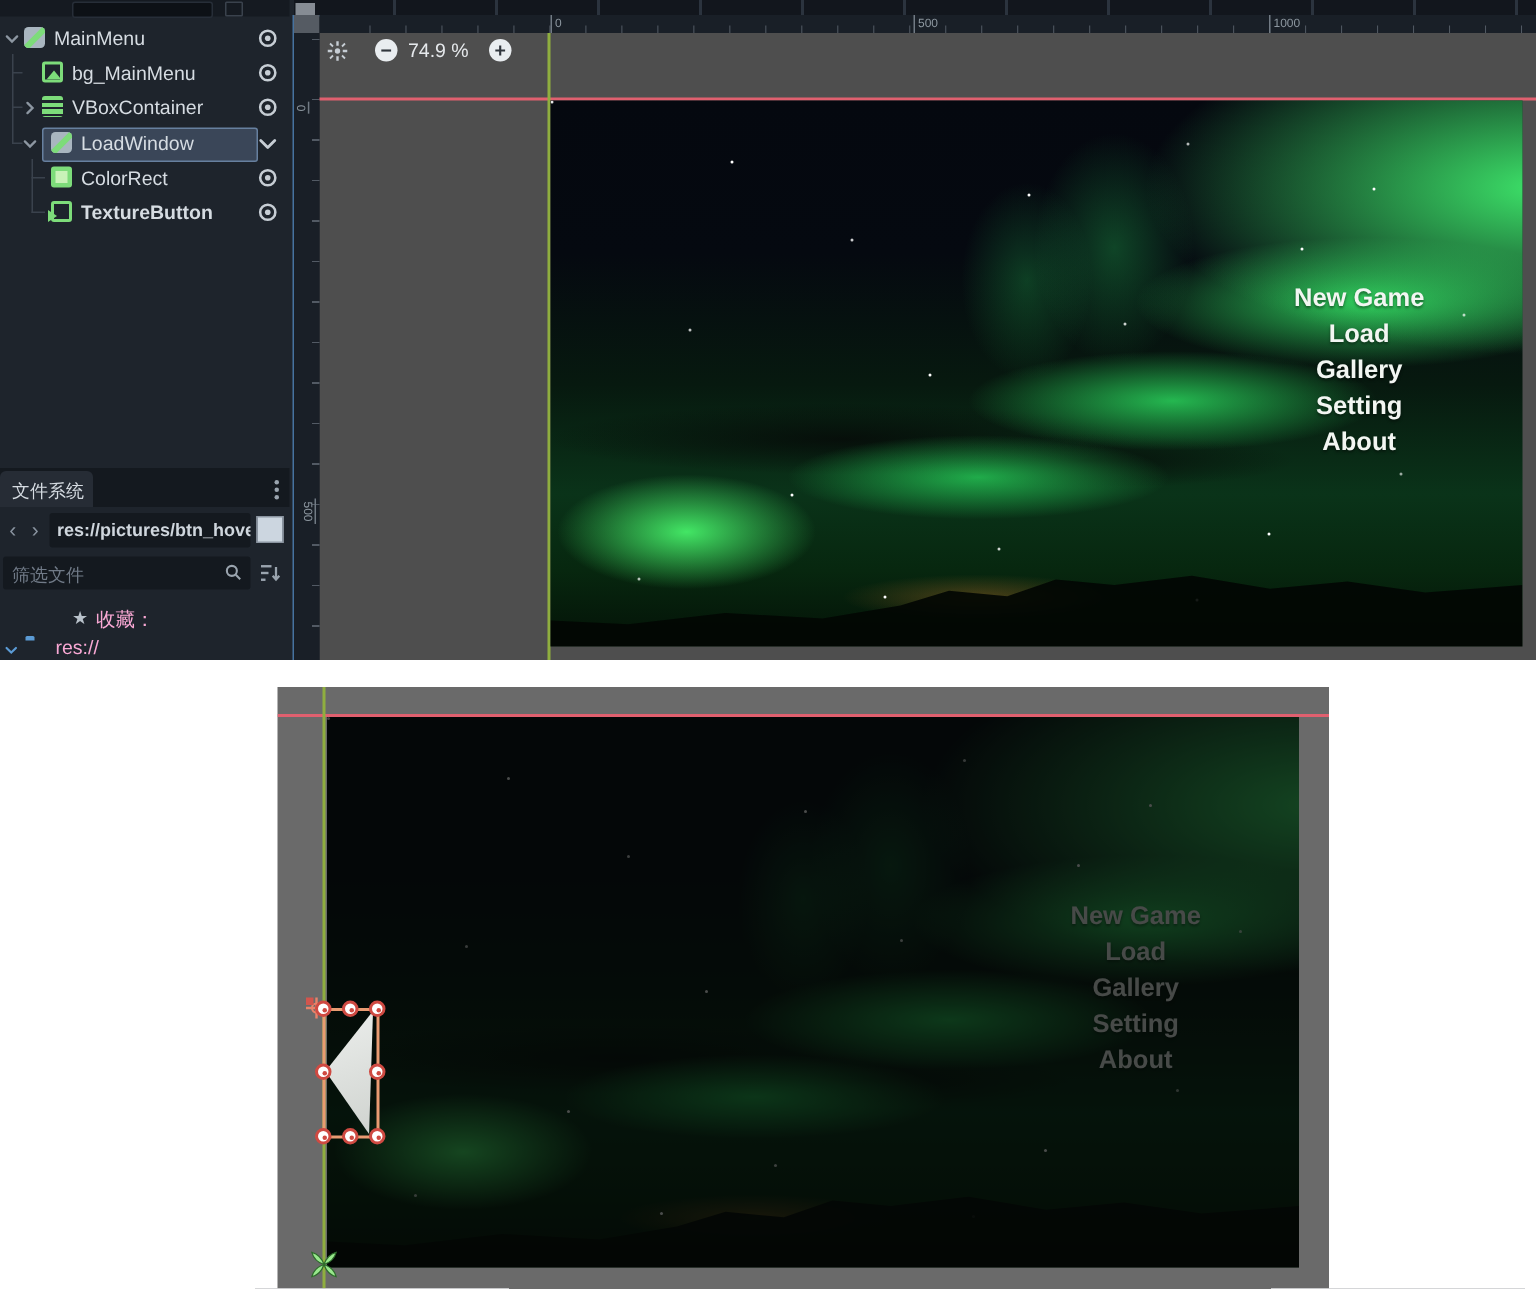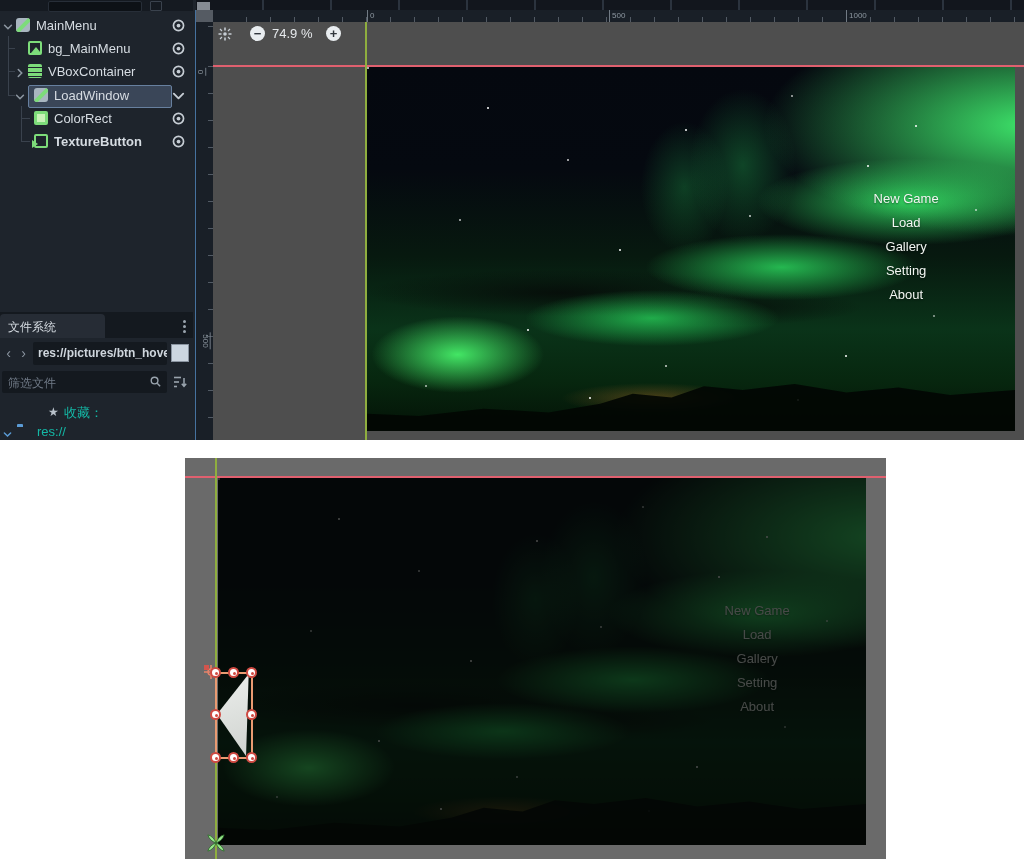--- a/index.html
+++ b/index.html
@@ -31,30 +31,30 @@
   .icon-pic i{position:absolute;left:1px;bottom:0px;width:0;height:0;border-left:5px solid transparent;border-right:5px solid transparent;border-bottom:6px solid #7ddc7a;display:block;}
   .icon-vbox{border-radius:2px;background:repeating-linear-gradient(180deg,#7ddc7a 0 3px,#1e242c 3px 4.5px);}
   .icon-colorrect{border-radius:2px;background:#7ddc7a;}
   .icon-colorrect i{position:absolute;left:3px;top:3px;width:8px;height:8px;background:#c9f2b8;display:block;}
   .icon-texbtn{border:2px solid #7ddc7a;border-radius:2px;box-sizing:border-box;}
   .icon-texbtn i{position:absolute;left:-4px;bottom:-2px;width:0;height:0;border-top:4px solid transparent;border-bottom:4px solid transparent;border-left:6px solid #7ddc7a;display:block;}
 
   
   .fs{left:0;top:310px;width:193px;height:130px;background:#1e242c;}
   .fs-tabrow{left:0;top:2px;width:193px;height:26px;background:#14191f;}
-  .fs-tab{left:0;top:2px;width:62px;height:24px;background:#262c35;border-radius:4px 4px 0 0;padding-left:43px;}
+  .fs-tab{left:0;top:2px;width:62px;height:24px;background:#262c35;border-radius:4px 4px 0 0;}
   .fs-tab span{position:absolute;left:8px;top:5px;font-size:12px;color:#d6dce2;white-space:nowrap;}
   .dots i{display:block;width:3px;height:3px;border-radius:50%;background:#9aa4ae;margin:2px auto;}
   .navchev{font-size:14px;color:#8a94a0;line-height:22px;text-align:center;width:13px;height:22px;}
   .pathbox{left:33px;top:0px;width:134px;height:23px;background:#14191f;border-radius:2px;overflow:hidden;}
   .pathbox span{position:absolute;left:5px;top:4px;font-size:12px;color:#cfd6dd;white-space:nowrap;font-weight:bold;}
   .preview{left:171px;top:2px;width:18px;height:18px;background:#ccd6e0;border:1px solid #8a94a0;box-sizing:border-box;}
   .filterbox{left:2px;top:0px;width:165px;height:22px;background:#14191f;border-radius:2px;}
   .filterbox span{position:absolute;left:6px;top:4px;font-size:12px;color:#707a87;}
-  .fs-label{font-size:13px;color:#14b8a6;white-space:nowrap;}
+  .fs-label{font-size:13px;color:#f9a8d4;white-space:nowrap;}
   .star{color:#b9c2cb;font-size:12px;}
   .folder{width:14px;height:10px;background:#5b9bd5;border-radius:1px;position:relative;}
   .folder:before{content:"";position:absolute;left:0;top:-3px;width:6px;height:3px;background:#5b9bd5;border-radius:1px 1px 0 0;}
 
   
   .vp-topstrip{left:196px;top:0;width:828px;height:10px;background:#12161d;
       background-image:repeating-linear-gradient(90deg,transparent 0 66px,#2b333e 66px 68px);}
   .corner{left:196px;top:10px;width:17px;height:12px;background:#555b63;}
   .graybtn{left:197px;top:2px;width:13px;height:13px;background:#868c94;}
   .hruler{left:213px;top:10px;width:811px;height:12px;background:#191f27;
@@ -91,21 +91,21 @@
       radial-gradient(ellipse 20% 6% at 44% 91%, rgba(205,125,45,.35), rgba(205,125,45,0) 70%),
       linear-gradient(180deg,#05080f 0%,#050910 28%,#07190f 52%,#0a3319 72%,#07270f 86%,#041207 100%);}
   .stars{position:absolute;left:0;top:0;width:2px;height:2px;border-radius:50%;background:rgba(255,255,255,.9);
       box-shadow:120px 40px #fff,200px 92px rgba(255,255,255,.8),318px 62px #fff,424px 28px rgba(255,255,255,.7),
       500px 98px #fff,92px 152px rgba(255,255,255,.75),252px 182px #fff,382px 148px rgba(255,255,255,.8),
       548px 58px #fff,608px 142px rgba(255,255,255,.7),160px 262px #fff,298px 298px rgba(255,255,255,.8),
       478px 288px #fff,566px 248px rgba(255,255,255,.6),430px 332px #fff,58px 318px rgba(255,255,255,.7),222px 330px #fff;}
   .mountains{position:absolute;left:0;bottom:0;width:100%;height:62px;background:#020603;opacity:.92;
       clip-path:polygon(0 100%,0 72%,8% 76%,18% 64%,28% 70%,36% 56%,41% 40%,47% 46%,52% 28%,58% 34%,66% 24%,74% 38%,82% 30%,90% 42%,100% 34%,100% 100%);}
   .menu{position:absolute;left:68%;top:33%;width:30.4%;text-align:center;}
-  .menu div{font-size:13px;line-height:24px;font-weight:400;color:#f2f6f2;text-shadow:0 1px 2px rgba(0,0,0,.45);cursor:pointer;}
+  .menu div{font-size:17px;line-height:24px;font-weight:700;color:#f2f6f2;text-shadow:0 1px 2px rgba(0,0,0,.45);cursor:pointer;}
   .dim{position:absolute;left:0;top:0;width:100%;height:100%;background:rgba(4,7,5,.72);}
 
   
   .shot2{left:185px;top:458px;width:701px;height:401px;background:#6a6a6a;overflow:hidden;}
 
   .sel-rect{border:2px solid #e99b72;box-sizing:border-box;}
   .handle{position:absolute;width:11px;height:11px;border-radius:50%;background:#fff;border:2px solid #cf4a42;box-sizing:border-box;}
   .handle i{position:absolute;left:3px;top:3px;width:3px;height:3px;border-radius:50%;background:#cf4a42;display:block;}
   .tri{background:linear-gradient(160deg,#eceeec,#cfd3cf);clip-path:polygon(96% 0,0 49%,88% 100%);}
 </style>

